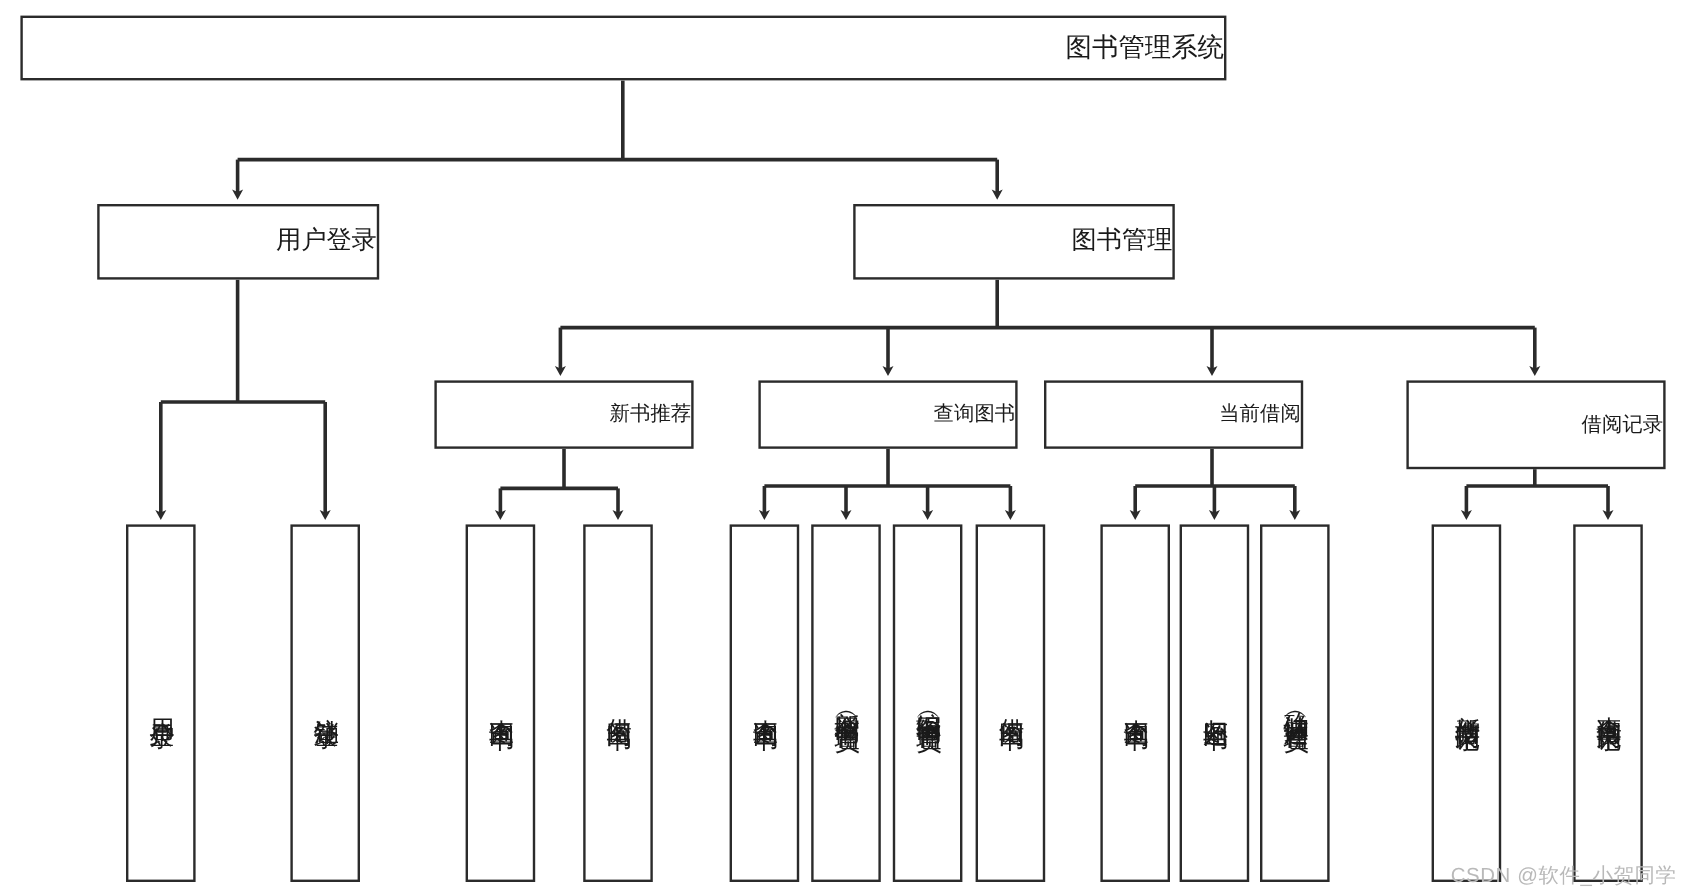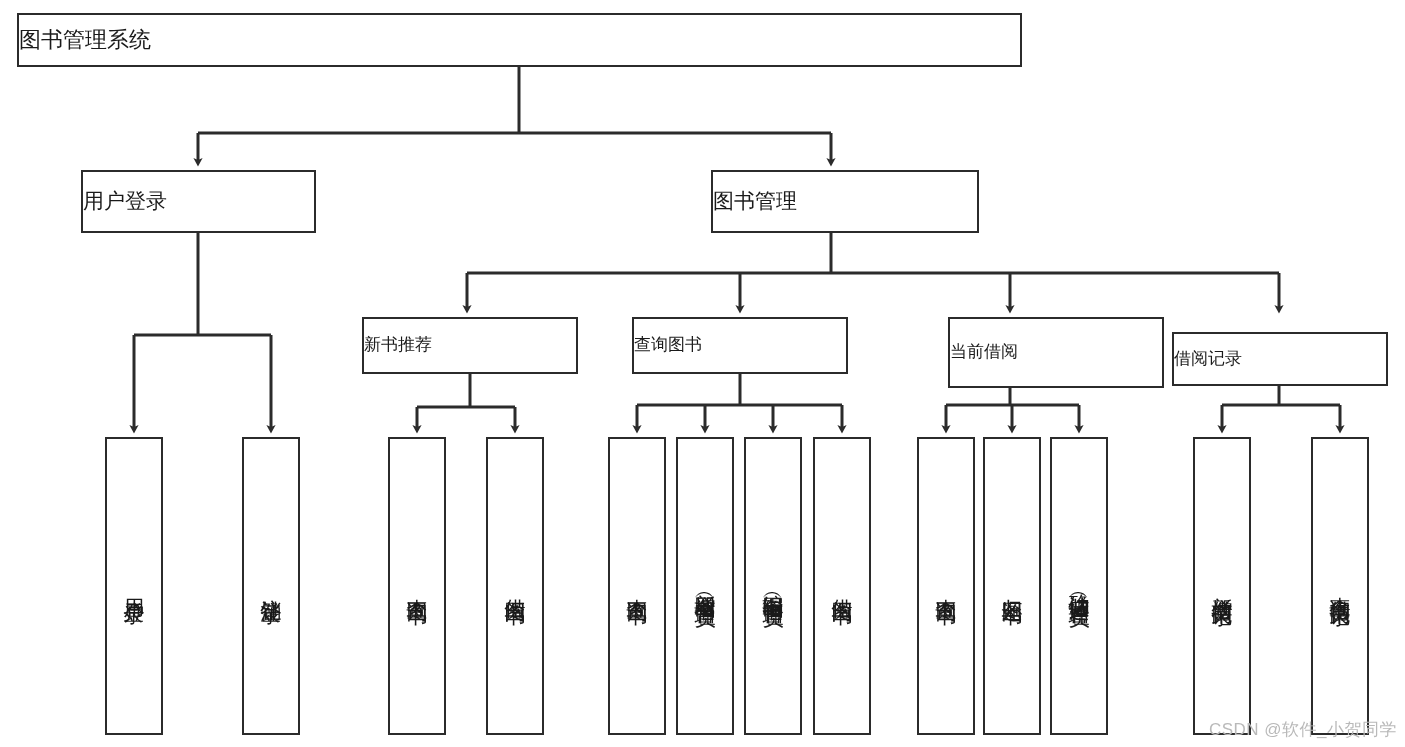--- a/index.html
+++ b/index.html
@@ -27,21 +27,21 @@
     height: 747px;
     pointer-events: none;
   }
   .node {
     position: absolute;
     box-sizing: border-box;
     background: #ffffff;
     border: 2px solid #2b2b2b;
     display: flex;
     align-items: center;
-    justify-content: flex-start;
+    justify-content: flex-end;
     text-align: center;
     line-height: 1.18;
   }
   .node .label {
     display: block;
     white-space: pre-line;
   }
   .node-root {
     font-size: 22px;
   }
@@ -144,25 +144,25 @@
   </div>
 
   <div class="node node-l3" style="left:362px; top:317px; width:216px; height:57px;">
     <span class="label">新书推荐</span>
   </div>
 
   <div class="node node-l3" style="left:632px; top:317px; width:216px; height:57px;">
     <span class="label">查询图书</span>
   </div>
 
-  <div class="node node-l3" style="left:948px; top:317px; width:216px; height:71px;">
+  <div class="node node-l3" style="left:870px; top:317px; width:216px; height:57px;">
     <span class="label">当前借阅</span>
   </div>
 
-  <div class="node node-l3" style="left:1172px; top:332px; width:216px; height:54px;">
+  <div class="node node-l3" style="left:1172px; top:317px; width:216px; height:74px;">
     <span class="label">借阅记录</span>
   </div>
 
   <div class="node node-leaf" style="left:105px; top:437px; width:58px; height:298px;">
     <span class="label">用户登录</span>
   </div>
 
   <div class="node node-leaf" style="left:242px; top:437px; width:58px; height:298px;">
     <span class="label">注销登录</span>
   </div>

